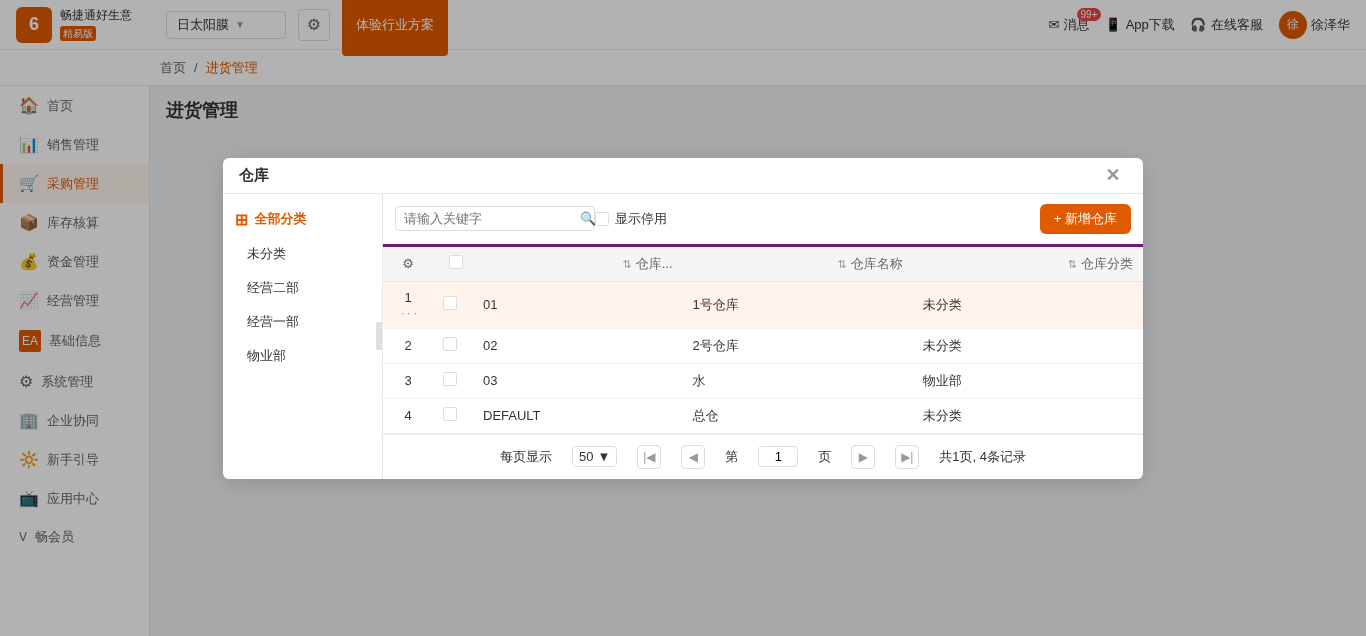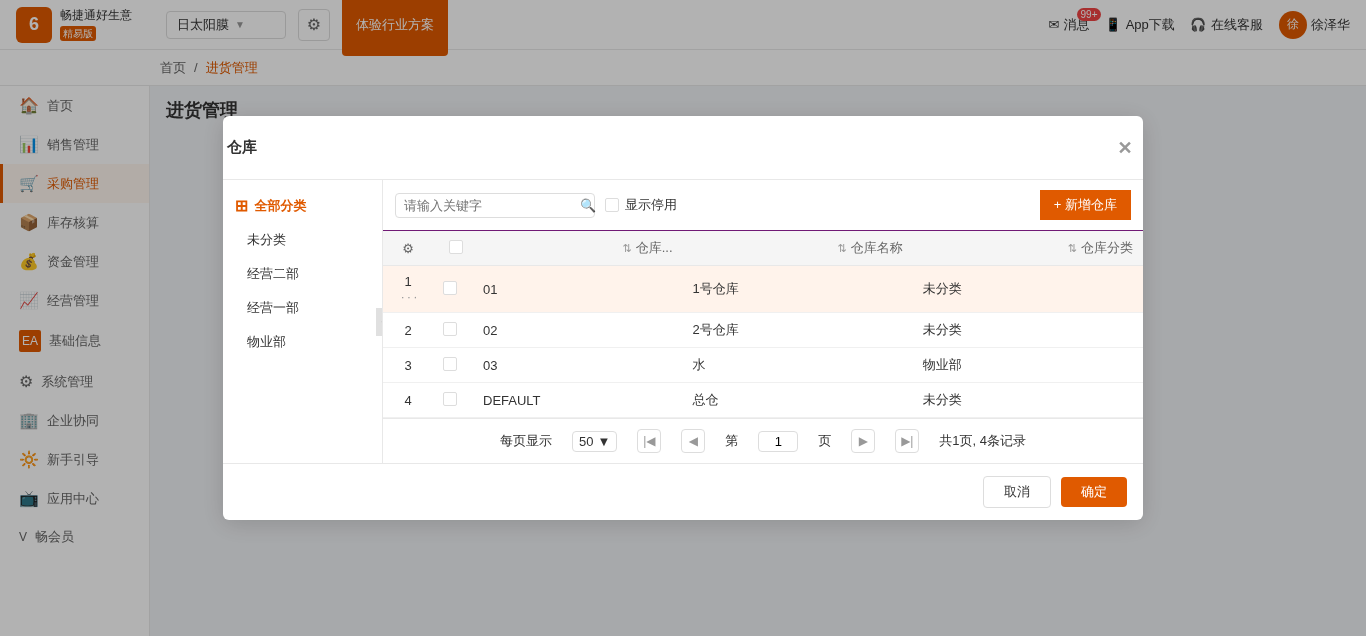--- a/index.html
+++ b/index.html
@@ -125,24 +125,24 @@
       background: #fff;
       border-radius: 6px;
       width: 920px;
       max-height: 580px;
       display: flex;
       flex-direction: column;
       box-shadow: 0 4px 24px rgba(0,0,0,0.15);
       position: relative;
     }
     .modal-header {
-      height: 64px;
+      height: 36px;
       border-bottom: 1px solid #e8e8e8;
       display: flex; align-items: center;
-      padding: 0 4px;
+      padding: 0 16px;
       font-size: 15px; font-weight: bold; color: #333;
       justify-content: space-between;
     }
     .modal-close {
       cursor: pointer; color: #999; font-size: 18px;
       width: 28px; height: 28px;
       display: flex; align-items: center; justify-content: center;
       border-radius: 4px;
     }
     .modal-body {
@@ -168,23 +168,23 @@
       padding: 8px 16px 8px 24px; font-size: 13px; color: #333; cursor: pointer;
     }
 
     
     .table-panel {
       flex: 1;
       display: flex; flex-direction: column;
       overflow: hidden;
     }
     .table-toolbar {
-      display: flex; align-items: center; gap: 10px;
+      display: flex; align-items: center; 
       padding: 10px 12px;
-      border-bottom: 1px solid #701a75;
+      border-bottom: 3px solid #701a75;
     }
     .search-box {
       display: flex; align-items: center;
       border: 1px solid #ddd; border-radius: 4px;
       padding: 4px 8px; background: #fff;
       width: 200px;
     }
     .search-box input {
       border: none; outline: none; font-size: 13px; flex: 1; color: #333;
       background: transparent;
@@ -194,21 +194,21 @@
       display: flex; align-items: center; gap: 6px; font-size: 13px; color: #333; text-align: right;
     }
     .checkbox-custom {
       width: 14px; height: 14px;
       border: 1px solid #ddd; border-radius: 2px;
       display: inline-block; cursor: pointer; background: #fff;
     }
     .add-btn {
       margin-left: auto;
       background: #e05a00; color: #fff;
-      border: none; border-radius: 0;
+      border: none; border-radius: 6px;
       padding: 6px 14px; cursor: pointer; font-size: 13px;
       display: flex; align-items: center; gap: 4px;
     }
 
     
     .data-table { width: 100%; border-collapse: collapse; font-size: 13px; }
     .data-table th {
       background: #f5f5f5; color: #666; font-weight: normal;
       padding: 8px 10px; text-align: right;
       border-bottom: 1px solid #e8e8e8;
@@ -462,18 +462,14 @@
           <span>第</span>
           <input class="page-input" type="text" value="1" style="">
           <span>页</span>
           <div class="page-nav-btn">▶</div>
           <div class="page-nav-btn">▶|</div>
           <span>共1页, 4条记录</span>
         </div>
       </div>
     </div>
 
-    <div class="modal-footer">
-      <button class="cancel-btn">取消</button>
-      <button class="confirm-btn">确定</button>
-    </div>
   </div>
 </div>
 
 </body></html>

